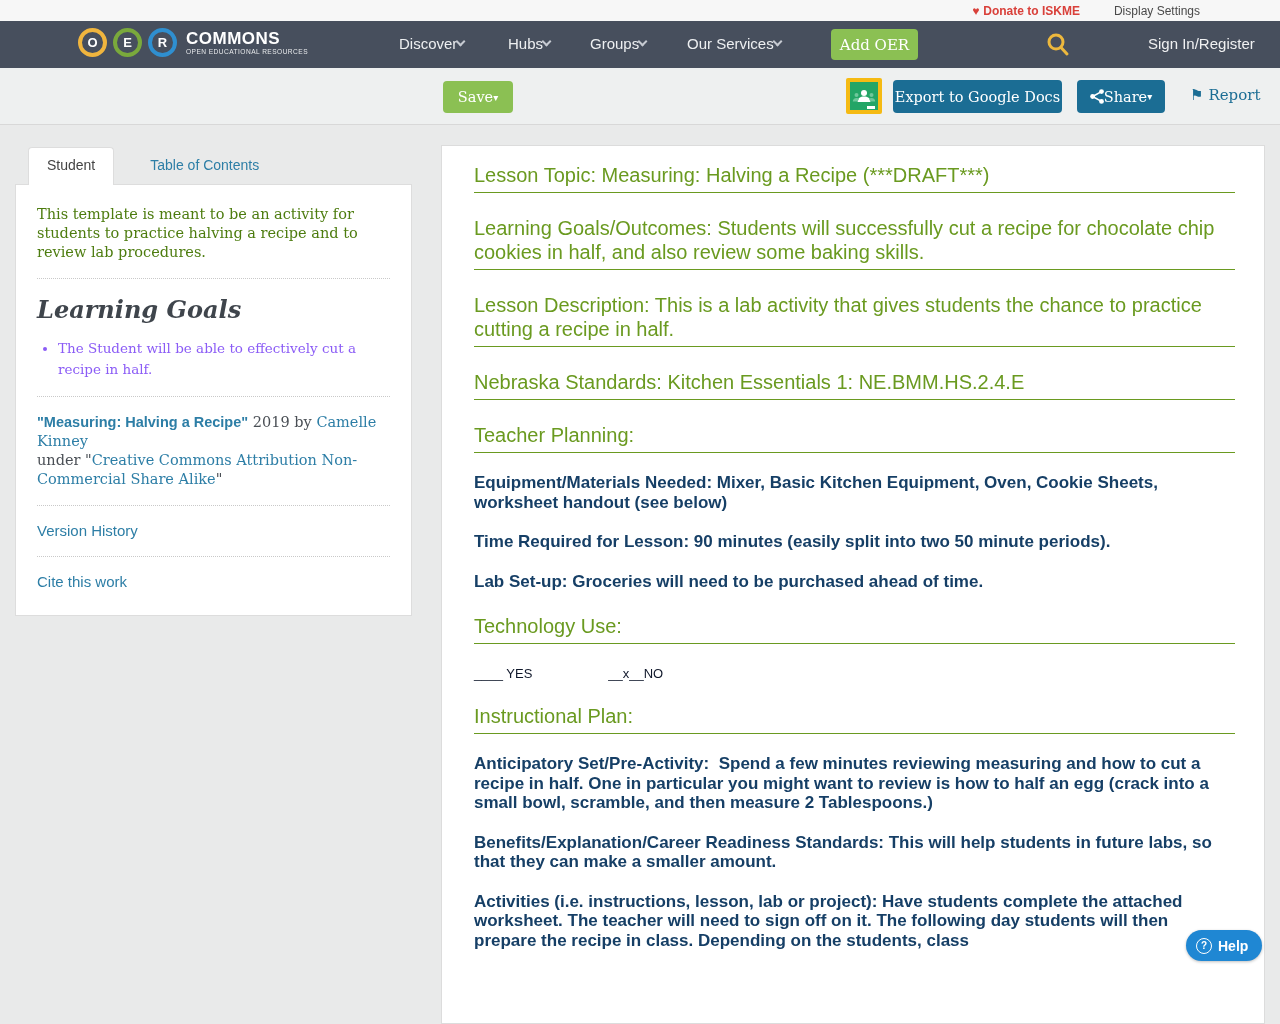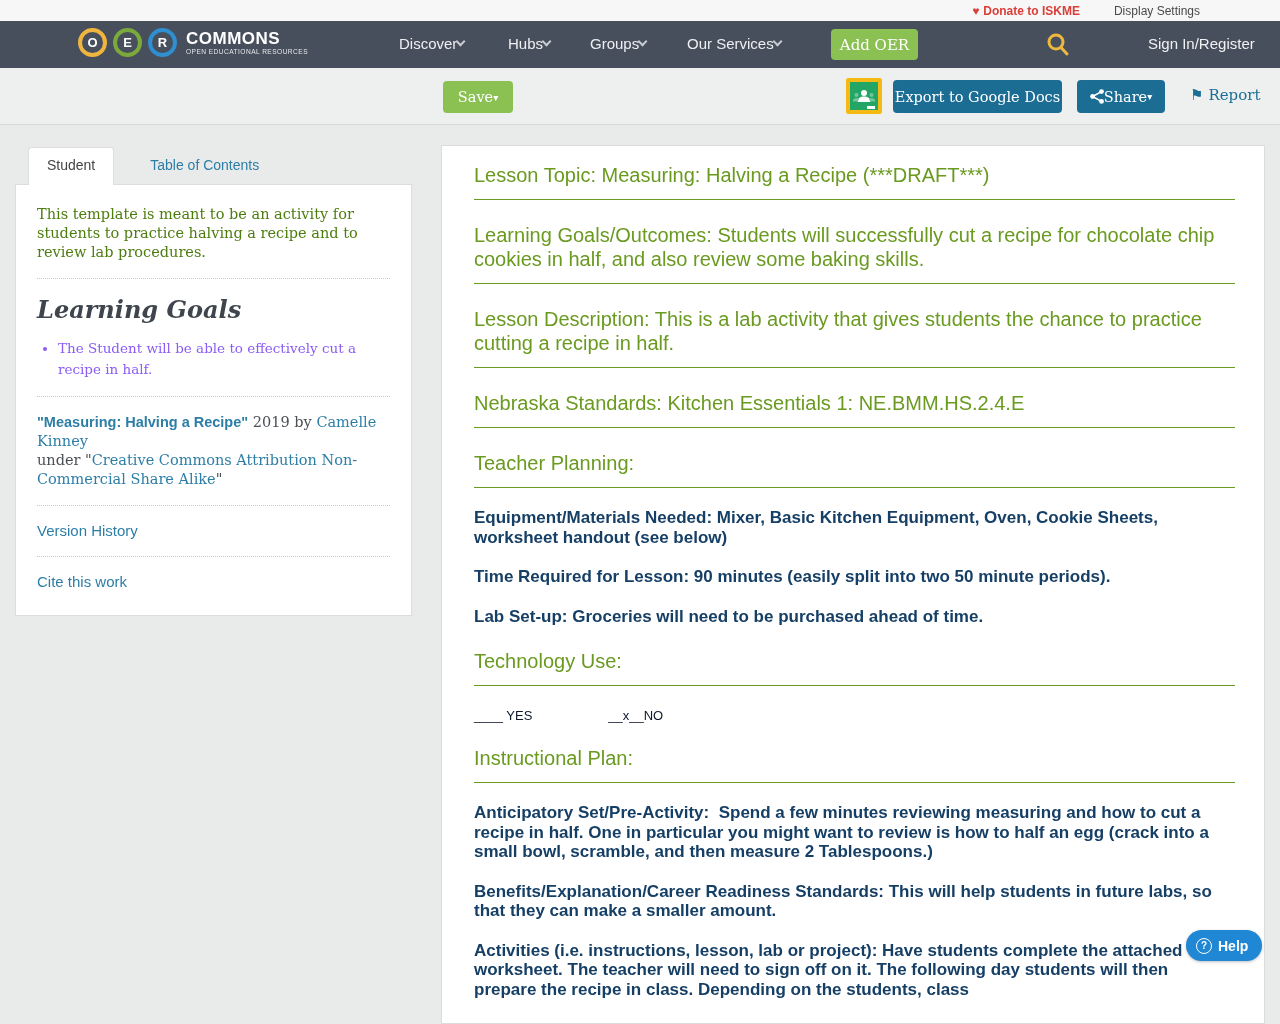--- a/index.html
+++ b/index.html
@@ -71,21 +71,21 @@
   .maincard { position:absolute; left:441px; top:145px; width:824px; height:879px; background:#fff;
               border:1px solid #dcdcdc; overflow:hidden; }
   .mainhead { padding:28px 32px 0; }
   .maintitle { font-family:"DejaVu Serif", serif; font-weight:700; font-size:28px; color:#141414; letter-spacing:.2px; }
   .createdline { margin-top:10px; font-family:"DejaVu Serif", serif; font-style:italic; font-size:13.5px; color:#9a9a9a; }
   .createdline b { color:#333; }
   .createdline a { color:#2d7ea6; text-decoration:none; cursor:pointer; }
   .headdiv { border:none; border-top:1px solid #e3e3e3; margin-top:18px; }
   .content { padding:0 29px 30px 32px; }
   .gh { font-weight:400; font-size:20px; line-height:24px; color:#6a9a20; border-bottom:1px solid #6a9a20;
-        padding-bottom:12px; margin-top:23px; }
+        padding-bottom:5px; margin-top:23px; }
   .gh.first { margin-top:17px; }
   .np { font-weight:700; font-size:17px; line-height:19.5px; color:#163f66; margin-top:20px; }
   .yesno { margin-top:22px; font-size:13px; color:#0f172a; display:flex; gap:76px; }
 
   
   .helpbtn { position:absolute; left:1186px; top:930px; height:31px; padding:0 14px 0 10px; background:#1f87d3;
              border:none; border-radius:17px; color:#fff; font-size:14px; font-weight:700;
              display:flex; align-items:center; gap:6px; cursor:pointer; box-shadow:0 1px 3px rgba(0,0,0,.25); }
   .qcirc { width:16px; height:16px; border:1.5px solid #fff; border-radius:50%; font-size:10px; font-weight:700;
            display:flex; align-items:center; justify-content:center; }

